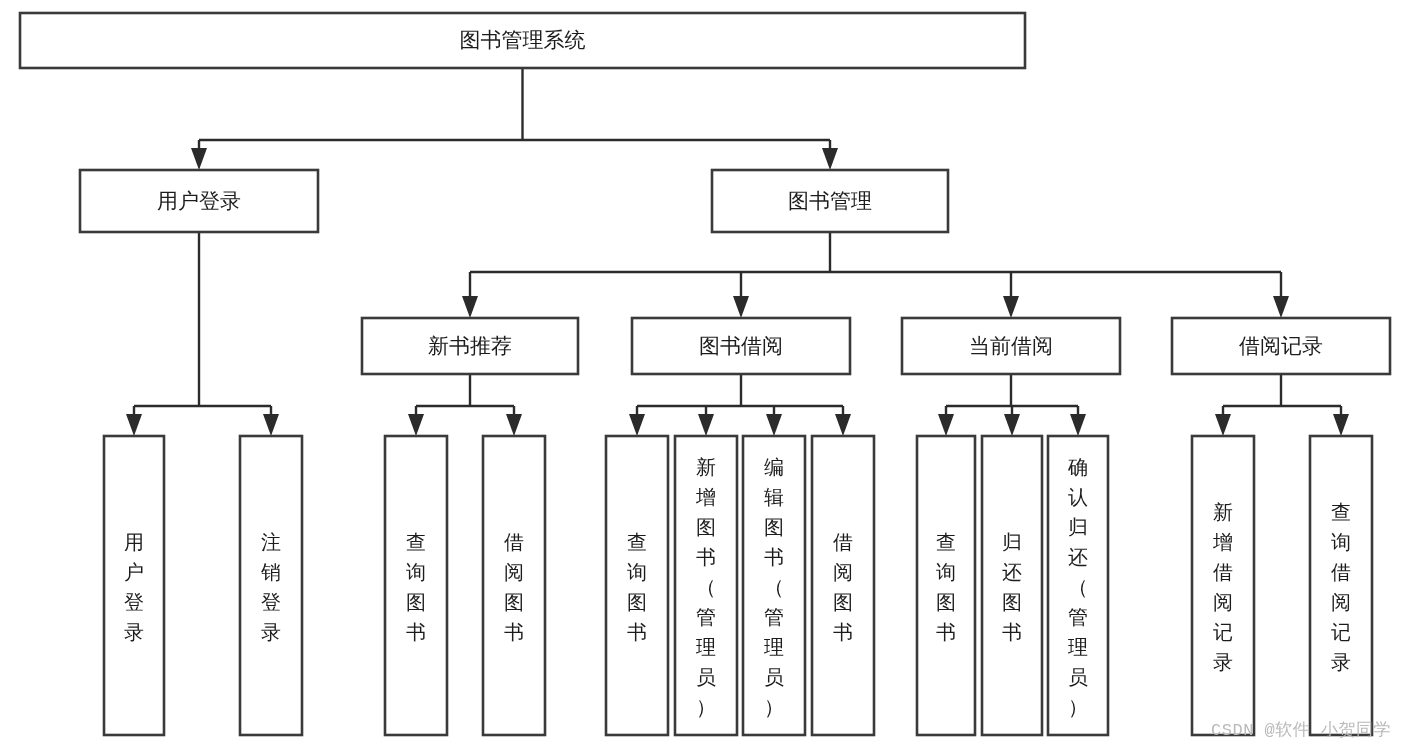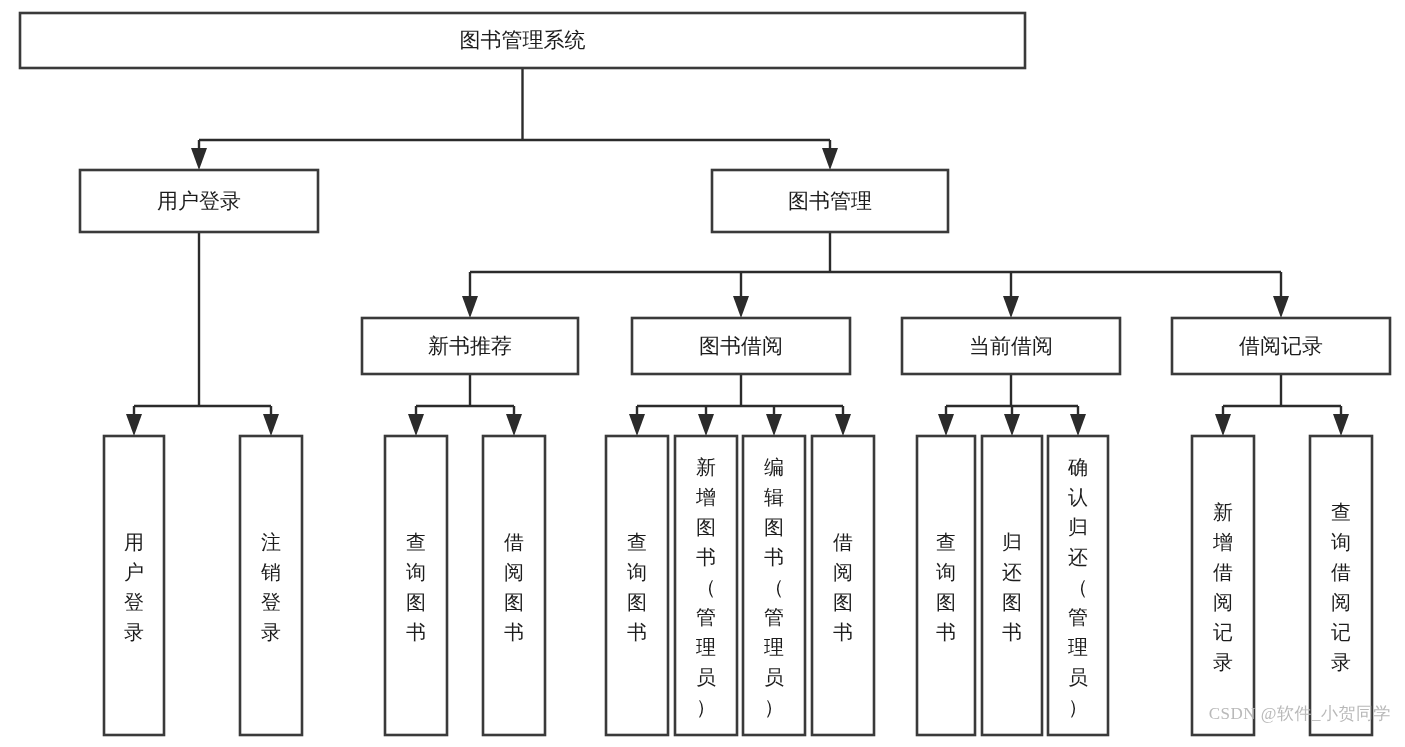--- a/index.html
+++ b/index.html
@@ -48,22 +48,22 @@
   }
   .node-label-v {
     font-family: "Liberation Sans", "DejaVu Sans", sans-serif;
     font-size: 20px;
     fill: #1c1c1c;
     text-anchor: middle;
   }
   .watermark {
     position: absolute;
     right: 14px;
-    bottom: 22px;
-    font-family: Liberation Serif, serif;
+    bottom: 6px;
+    font-family: Liberation Mono, monospace;
     font-size: 17px;
     color: #b9b9b9;
     letter-spacing: 0.5px;
     white-space: nowrap;
     user-select: none;
   }
 </style>
 </head>
 <body>
 

